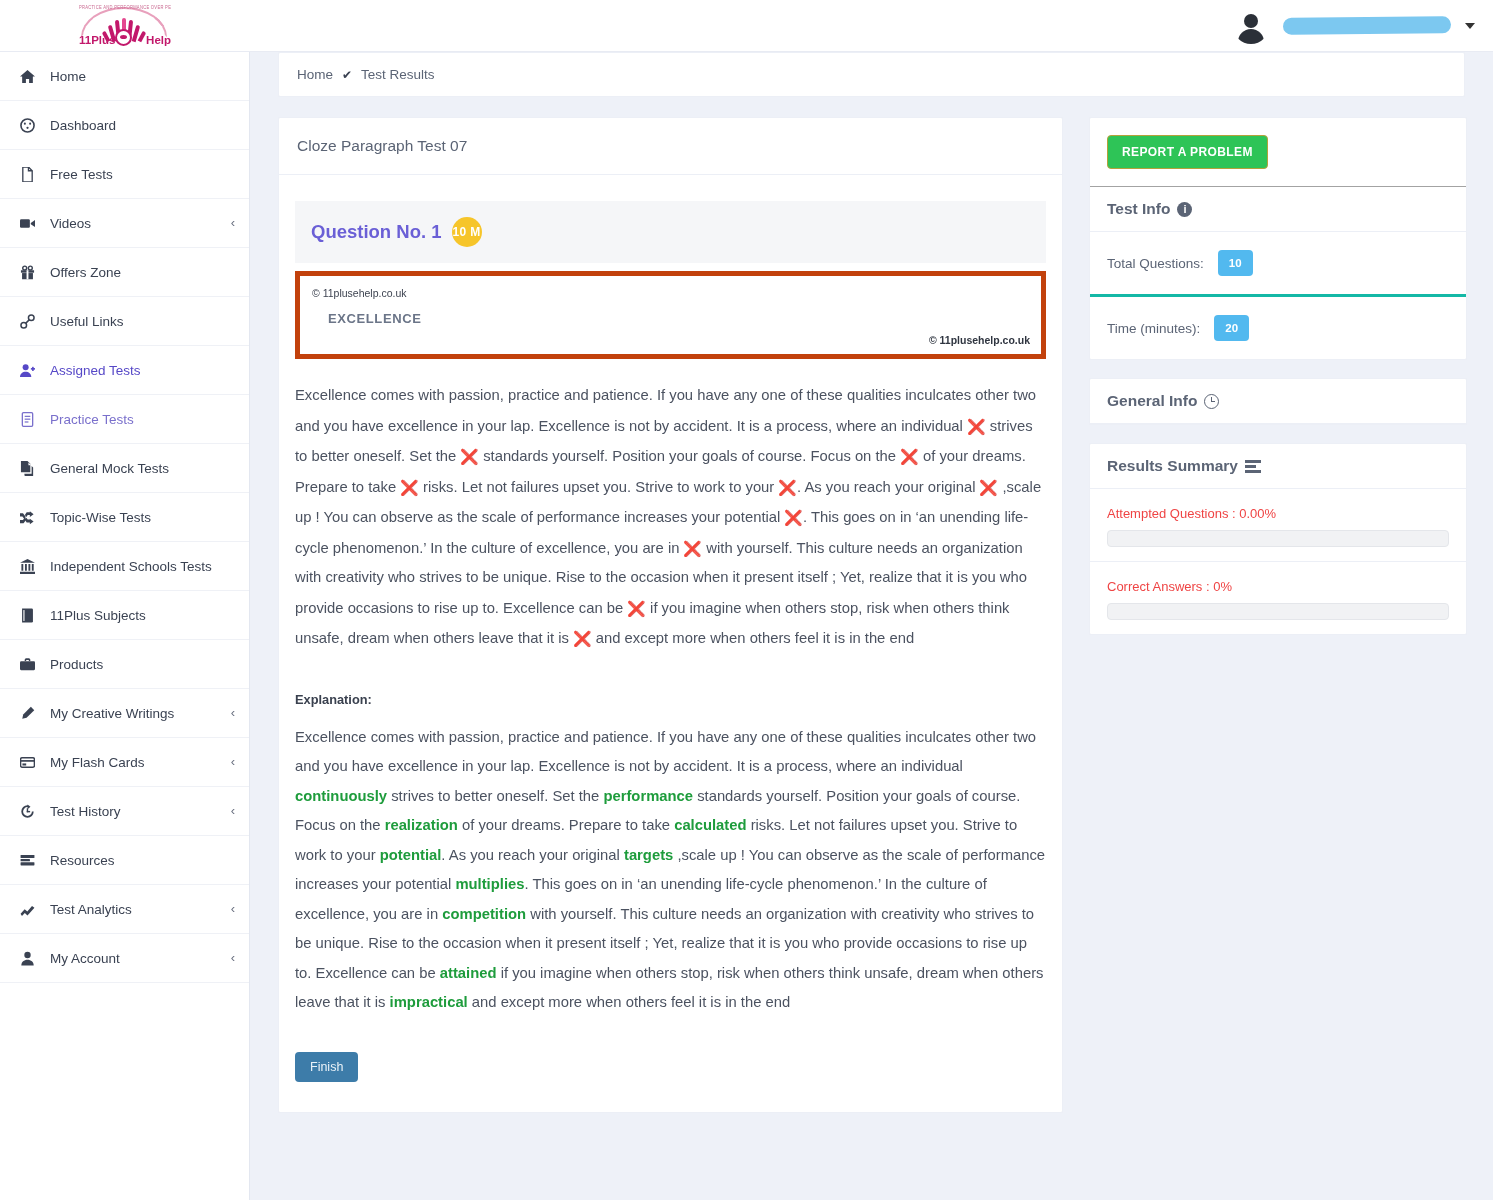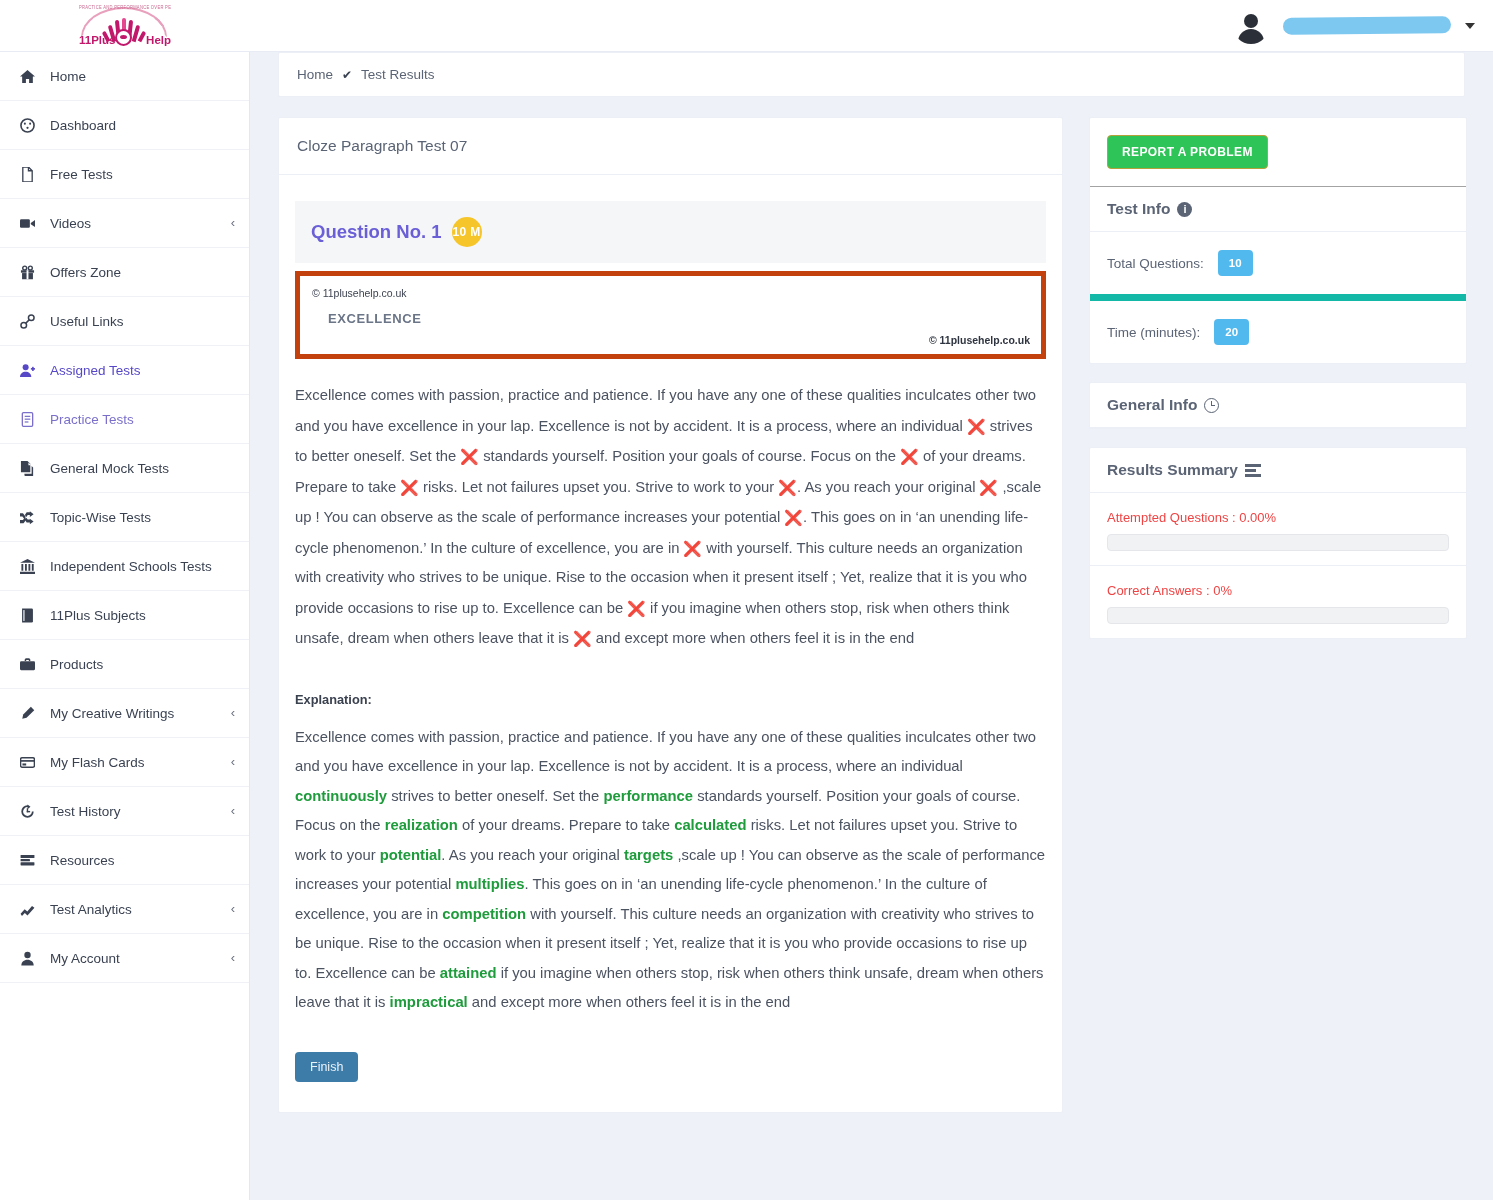--- a/index.html
+++ b/index.html
@@ -208,21 +208,21 @@
     width: 3.4px; height: 1.5px; background:#5b6475;
   }
   .list-ico {
     width: 16px; height: 13px; display: flex; flex-direction: column;
     justify-content: space-between;
   }
   .list-ico i { display:block; height:3px; background:#5b6475; }
   .list-ico i:nth-child(2){ width: 11px; }
   .kv-row {
     display: flex; align-items: center; padding: 18px 17px;
-    border-bottom: 7px solid #14b8a6; gap: 14px;
+    border-bottom: 3px solid #14b8a6; gap: 14px;
   }
   .kv-row:last-child { border-bottom: none; }
   .kv-label { font-size: 13.5px; color: #5b6475; }
   .kv-pill {
     background: #52b9ef; color: #fff; font-size: 11.5px; font-weight: bold;
     border-radius: 4px; padding: 7px 11px; min-width: 30px; text-align: center;
   }
   .kv-pill.wide { font-size: 12.5px; padding: 8px 12px; }
   .summary-row { padding: 17px 17px 14px 17px; border-bottom: 1px solid #eceff6; }
   .summary-row:last-child { border-bottom: none; }

